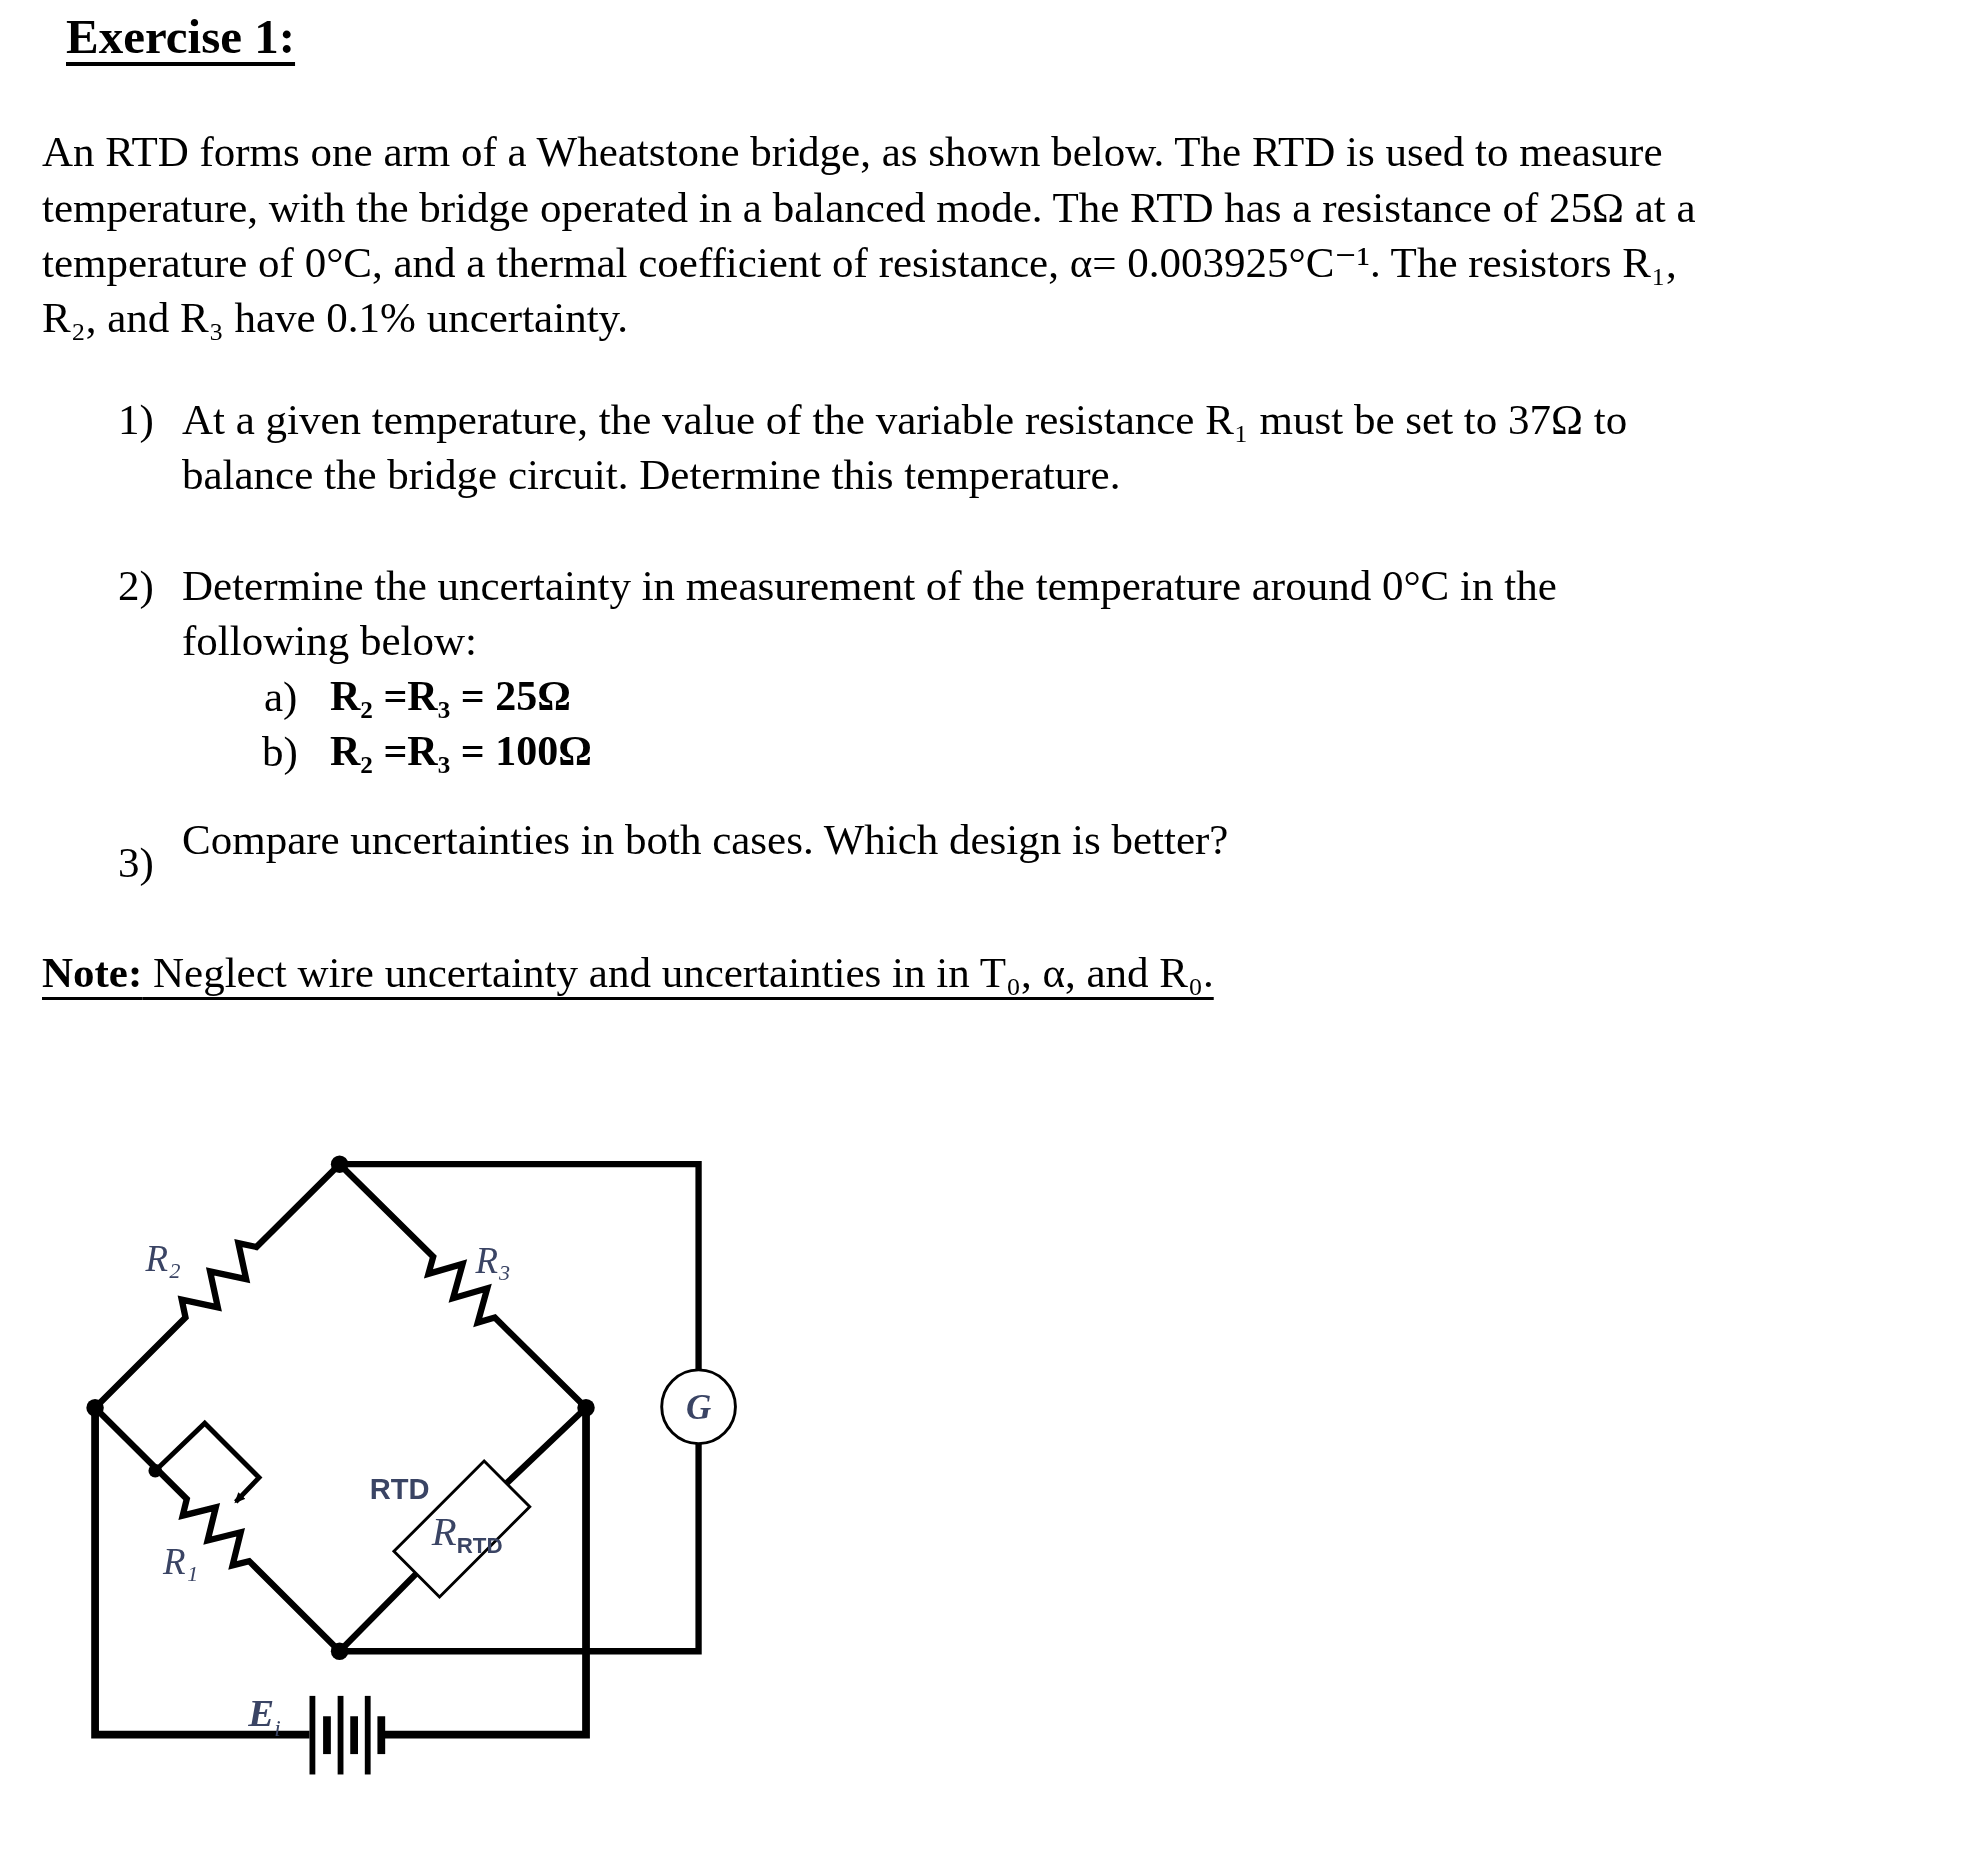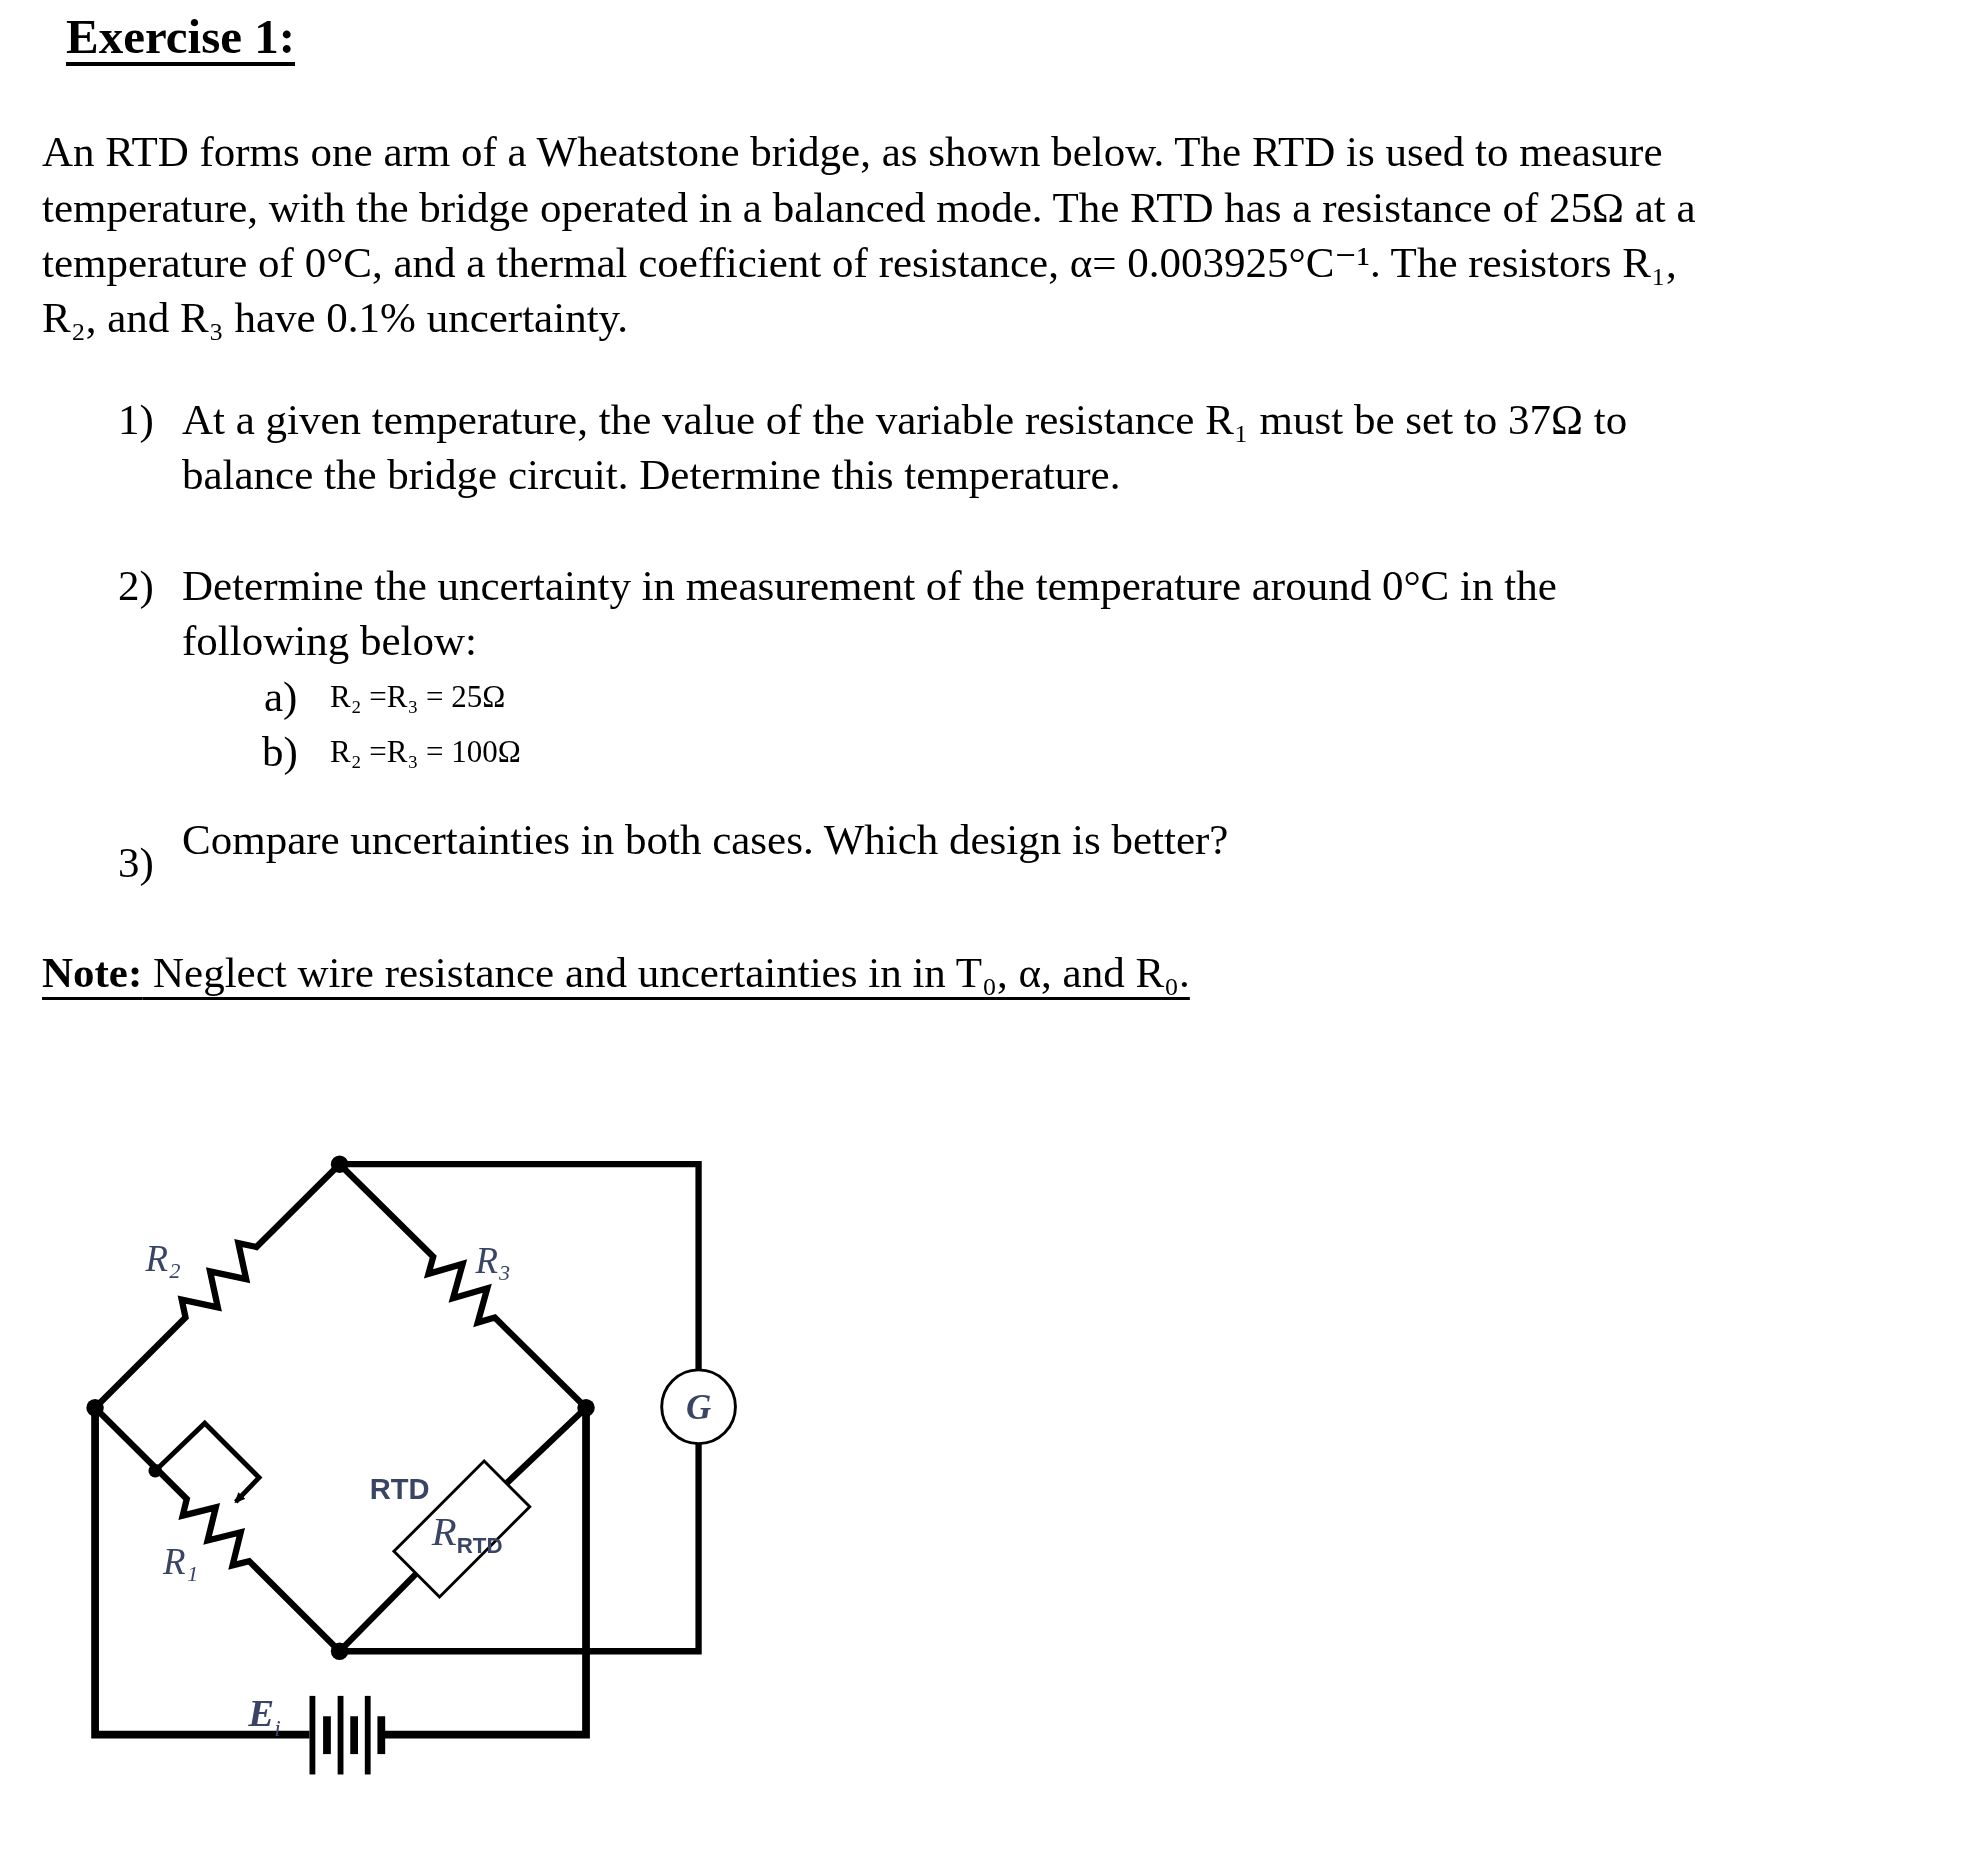--- a/index.html
+++ b/index.html
@@ -17,21 +17,21 @@
     font-size:49px;font-weight:bold;line-height:58px;
     text-decoration:underline;
     text-decoration-thickness:3.9px;
     text-underline-offset:8.7px;
     margin-left:24px;
   }
   .para-line{left:42px;font-size:43px;line-height:55px;}
   .item-number{font-size:43px;line-height:55px;}
   .item-text{font-size:43px;line-height:55px;text-align:center;}
   .sub-label{font-size:43px;line-height:55px;}
-  .sub-text{font-size:31px;line-height:55px;}
+  .sub-text{font-size:42px;line-height:55px;font-weight:bold;}
   .note-line{
     left:42px;top:945px;
     font-size:43px;line-height:55px;
     text-decoration:underline;
     text-decoration-thickness:2.9px;
     text-underline-offset:9.7px;
   }
   .note-bold{font-weight:bold;}
   #circuit-svg{position:absolute;left:0;top:1067px;}
   .wire{stroke:#000;fill:none;stroke-width:6.5;stroke-linejoin:miter;}
@@ -65,21 +65,21 @@
 <div class="abs item-text" style="left:182px;top:613px">following below:</div>
 
 <div class="abs sub-label" style="left:264px;top:669px">a)</div>
 <div class="abs sub-text" style="left:330px;top:669px">R₂ =R₃ = 25Ω</div>
 <div class="abs sub-label" style="left:262px;top:724px">b)</div>
 <div class="abs sub-text" style="left:330px;top:724px">R₂ =R₃ = 100Ω</div>
 
 <div class="abs item-number" style="left:118px;top:835px">3)</div>
 <div class="abs item-text" style="left:182px;top:812px">Compare uncertainties in both cases. Which design is better?</div>
 
-<div class="abs note-line"><span class="note-bold">Note:</span><span> Neglect wire resistance and uncertainties in in T₀, α, and R₀.</span></div>
+<div class="abs note-line"><span class="note-bold">Note:</span><span> Neglect wire uncertainty and uncertainties in in T₀, α, and R₀.</span></div>
 
 <svg id="circuit-svg" width="815" height="794" viewBox="0 1100 840 818" xmlns="http://www.w3.org/2000/svg">
   <defs>
     <marker id="arrowhead" markerWidth="13" markerHeight="11" refX="9" refY="5" orient="auto" markerUnits="userSpaceOnUse">
       <path d="M0,0 L11,5 L0,10 z" fill="#000"></path>
     </marker>
   </defs>
 
   <path class="wire-thick" d="M 98 1451 L 98 1788 L 319 1788 M 396 1788 L 604 1788 L 604 1451"></path>
 

